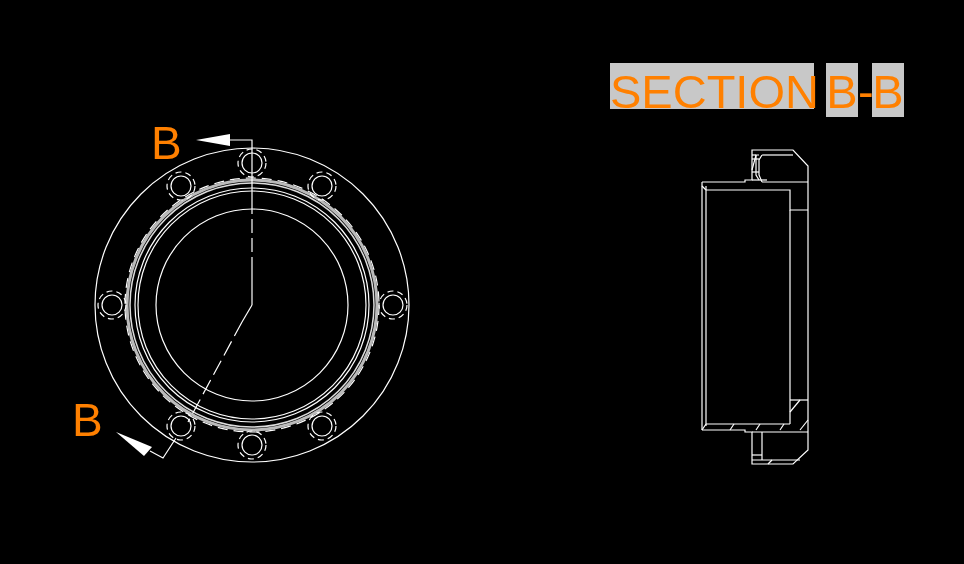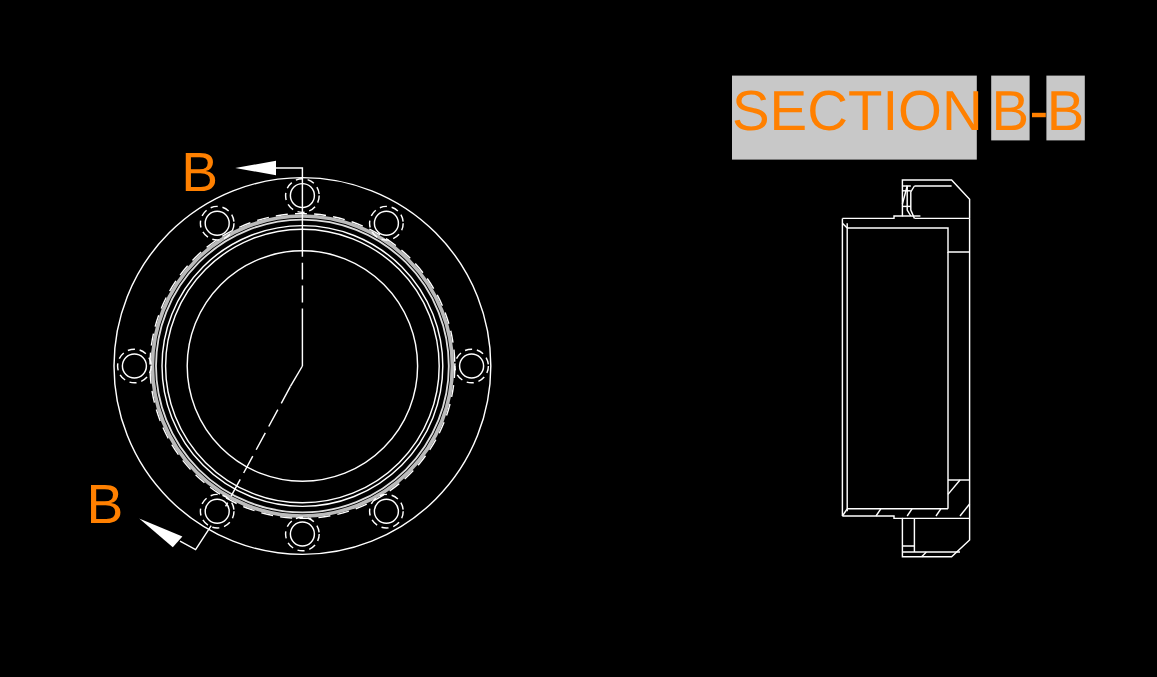--- a/index.html
+++ b/index.html
@@ -100,17 +100,17 @@
     <line x1="780" y1="430" x2="784" y2="424"></line>
     <line x1="800" y1="430" x2="808" y2="420"></line>
     <line x1="768" y1="464" x2="772" y2="460"></line>
   </g>
 </svg>
 
 <div class="label" style="left:151px; top:120px; font-size:46px;">B</div>
 <div class="label" style="left:72px; top:397px; font-size:46px;">B</div>
 
 <div>
-  <div class="sec-box" style="left:610px; top:63px; width:204px; height:70px; padding-top:5px; box-sizing:border-box; text-align:center;">SECTION</div>
+  <div class="sec-box" style="left:610px; top:63px; width:204px; height:46px; padding-top:5px; box-sizing:border-box; text-align:center;">SECTION</div>
   <div class="sec-box" style="left:826px; top:63px; width:32px; height:54px; padding-top:5px; box-sizing:border-box; text-align:center;">B</div>
   <div class="label" style="left:858px; top:68px; font-size:47px;">-</div>
   <div class="sec-box" style="left:872px; top:63px; width:32px; height:54px; padding-top:5px; box-sizing:border-box; text-align:center;">B</div>
 </div>
 
 </body></html>

